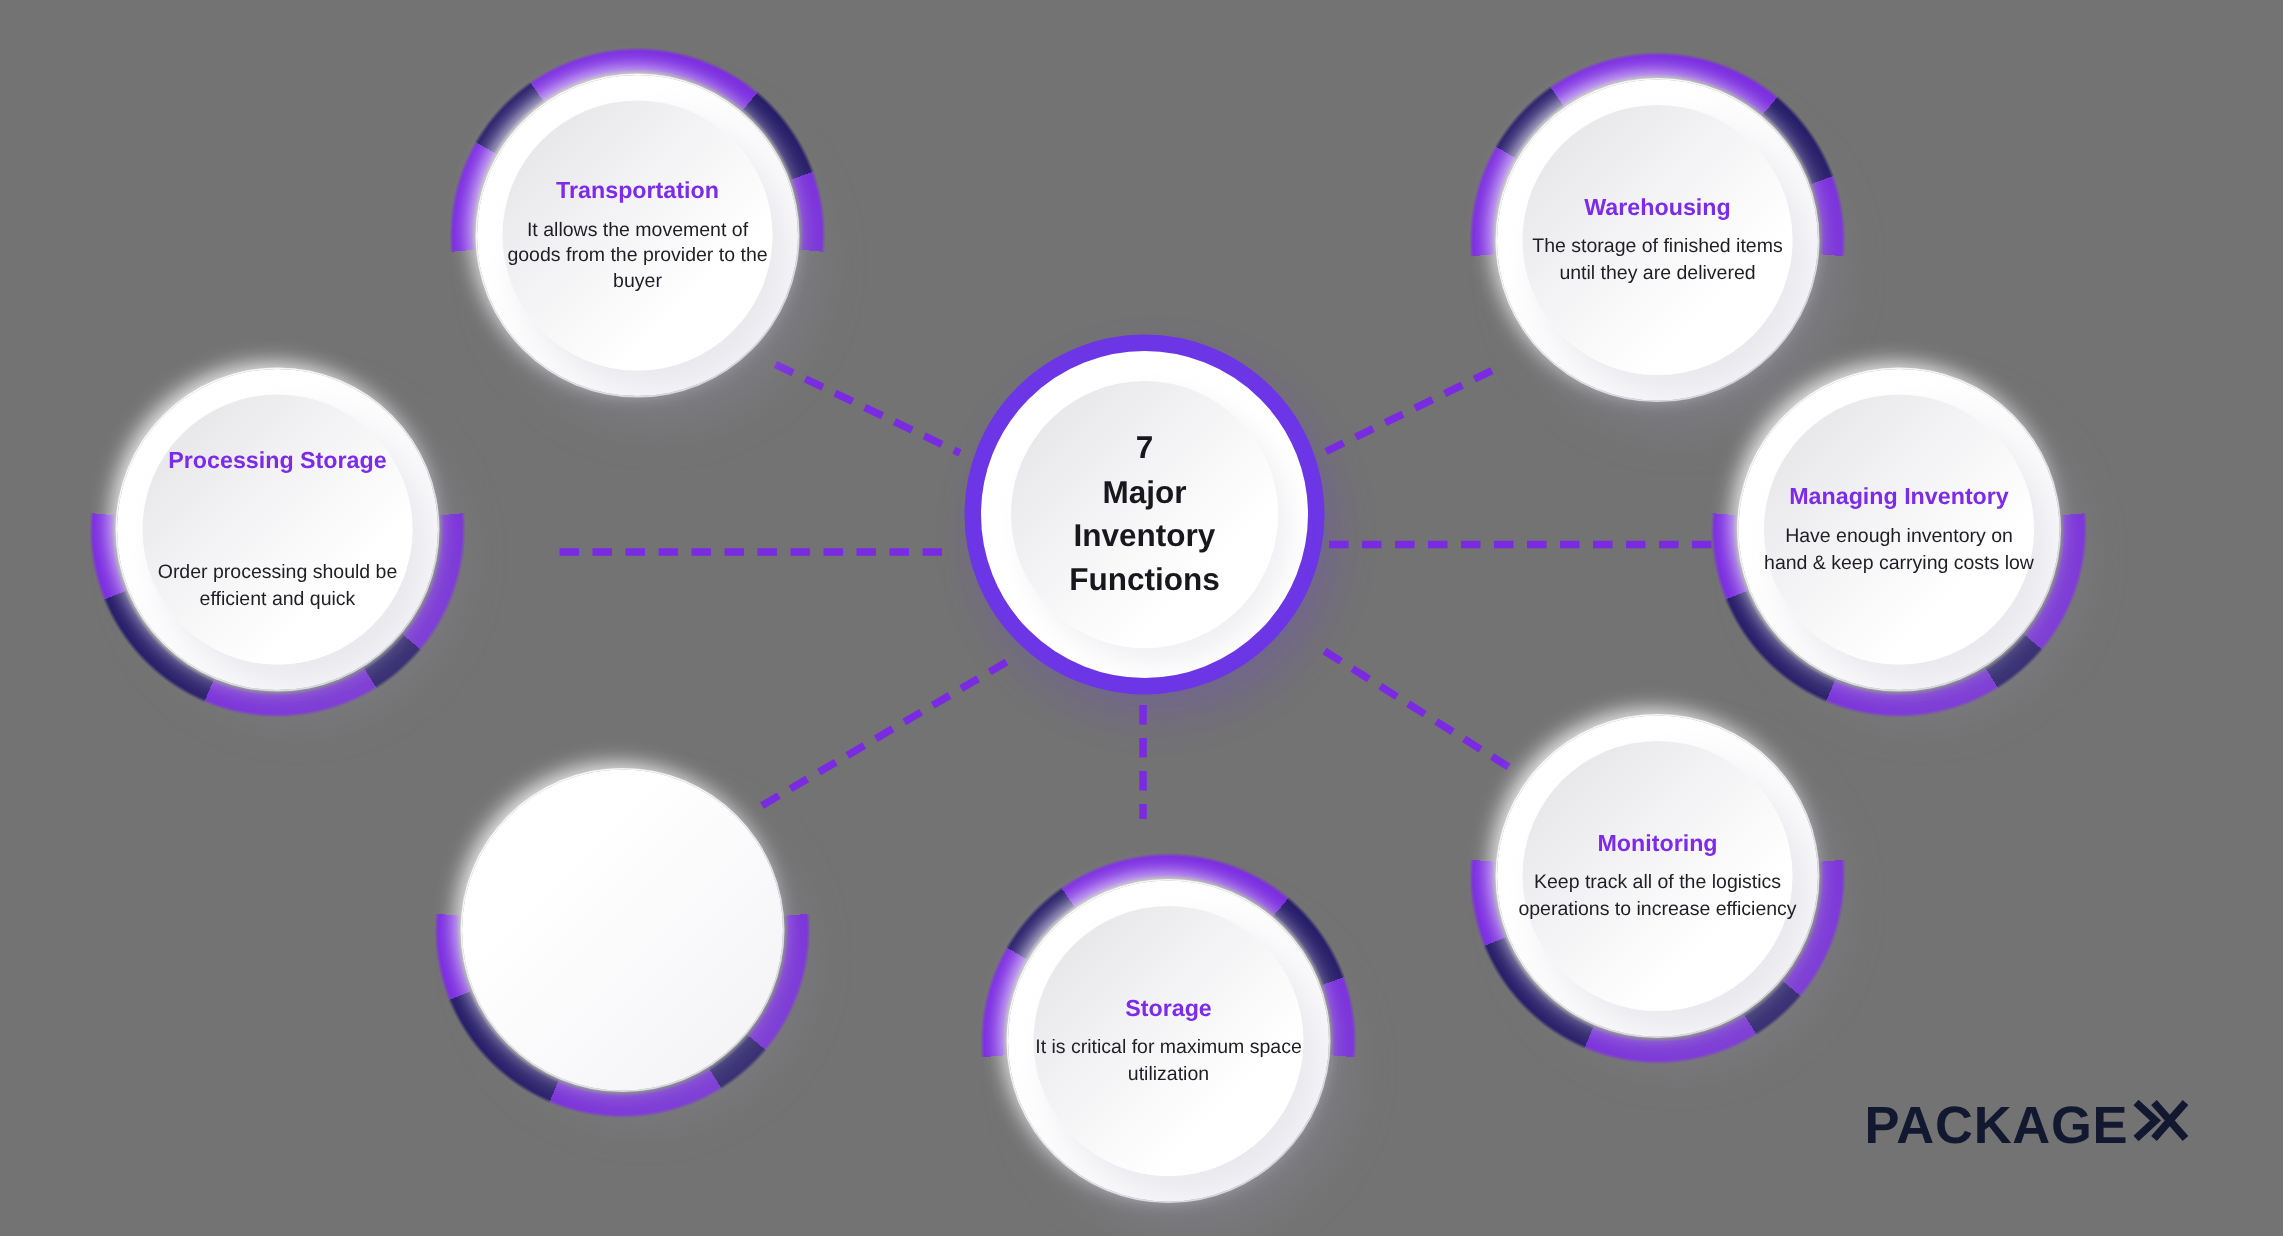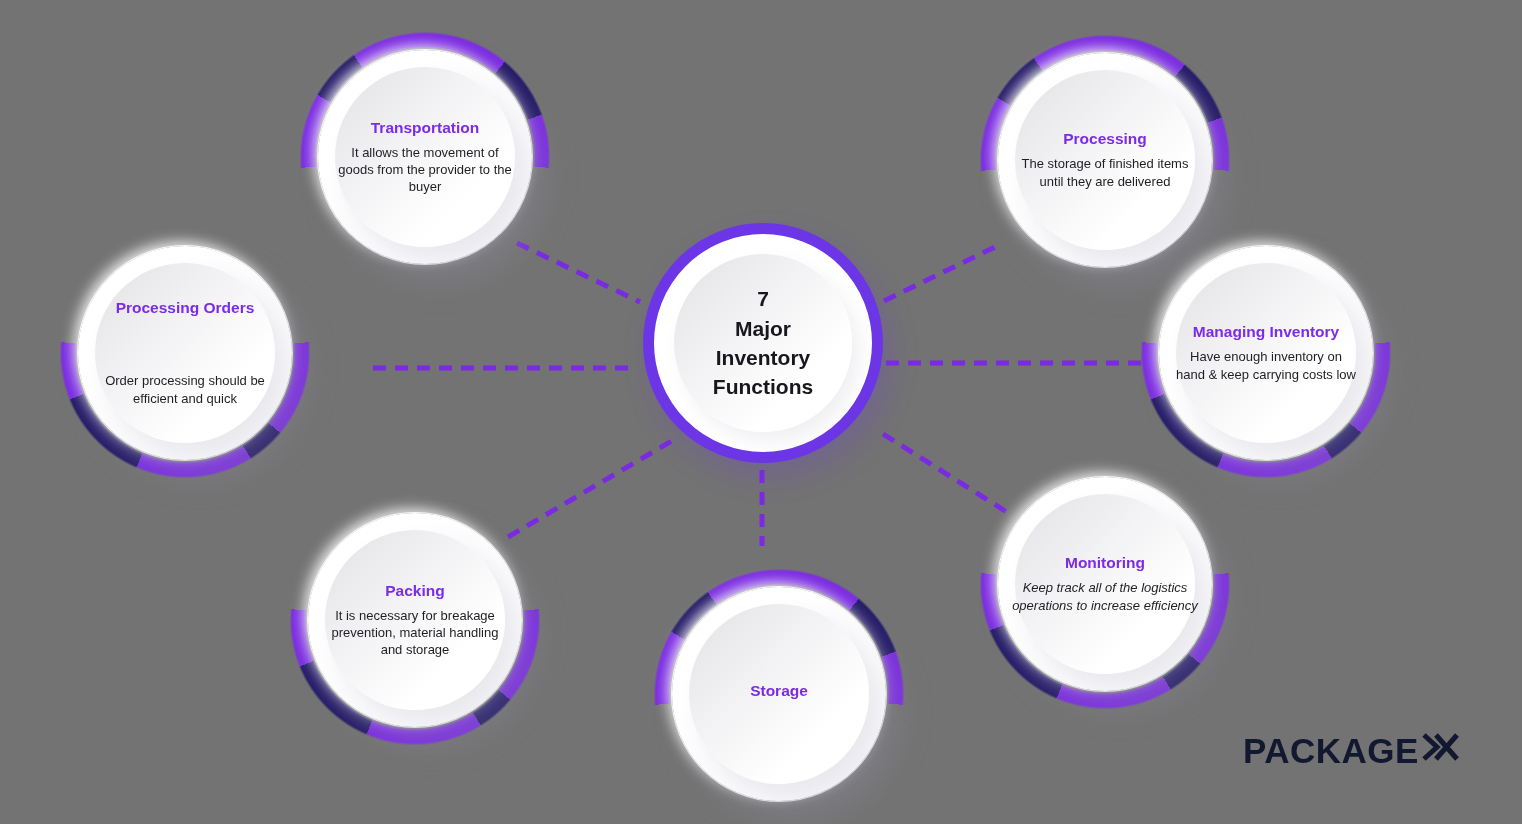--- a/index.html
+++ b/index.html
@@ -47,21 +47,21 @@
     border-radius:50%;
     background:linear-gradient(135deg,#e2e2e6 0%,#f2f2f4 38%,#ffffff 72%);
     box-shadow:8px 10px 18px rgba(160,160,180,.16);
     display:flex;flex-direction:column;align-items:center;justify-content:center;
     text-align:center;
   }
   .node-title{font-size:15.5px;font-weight:bold;color:var(--title);margin-bottom:7px;white-space:nowrap;}
   .node-desc{font-size:13px;color:var(--text);line-height:1.33;}
   .n0 .node-desc{width:176px;} .n1 .node-desc{width:186px;} .n2 .node-desc{width:182px;margin-top:48px;}
   .n3 .node-desc{width:180px;} .n4 .node-desc{width:192px;} .n5 .node-desc{width:212px;}
-  .n6 .node-desc{width:192px;font-style:italic;}
+  .n6 .node-desc{width:192px;}
   
   .n0{left:297px;top:29px;}   
   .n1{left:977px;top:32px;}   
   .n2{left:57px; top:225px;}  
   .n3{left:1138px;top:225px;} 
   .n4{left:287px;top:492px;}  
   .n5{left:651px;top:566px;text-decoration:underline;}  
   .n6{left:977px;top:456px;}  
   
   .center{
@@ -97,57 +97,54 @@
     <div class="inner">
       <div class="node-title">Transportation</div>
       <div class="node-desc">It allows the movement of goods from the provider to the buyer</div>
     </div>
   </div>
 
   <div class="node n1">
     <div class="arc top"></div>
     <div class="outer"></div>
     <div class="inner">
-      <div class="node-title">Processing</div>
+      <div class="node-title">Warehousing</div>
       <div class="node-desc">The storage of finished items until they are  delivered</div>
     </div>
   </div>
 
   <div class="node n2">
     <div class="arc bottom"></div>
     <div class="outer"></div>
     <div class="inner">
-      <div class="node-title">Processing Orders</div>
+      <div class="node-title">Processing Storage</div>
       <div class="node-desc">Order processing should be efficient and quick</div>
     </div>
   </div>
 
   <div class="node n3">
     <div class="arc bottom"></div>
     <div class="outer"></div>
     <div class="inner">
       <div class="node-title">Managing Inventory</div>
       <div class="node-desc">Have enough inventory on hand &amp; keep carrying costs low</div>
     </div>
   </div>
 
   <div class="node n4">
     <div class="arc bottom"></div>
     <div class="outer"></div>
-    <div class="inner">
-      <div class="node-title">Packing</div>
-      <div class="node-desc">It is necessary for breakage prevention, material handling and storage</div>
-    </div>
   </div>
 
   <div class="node n5">
     <div class="arc top"></div>
     <div class="outer"></div>
     <div class="inner">
       <div class="node-title">Storage</div>
+      <div class="node-desc">It is critical for maximum space utilization</div>
     </div>
   </div>
 
   <div class="node n6">
     <div class="arc bottom"></div>
     <div class="outer"></div>
     <div class="inner">
       <div class="node-title">Monitoring</div>
       <div class="node-desc">Keep track all of the logistics operations to increase efficiency</div>
     </div>

